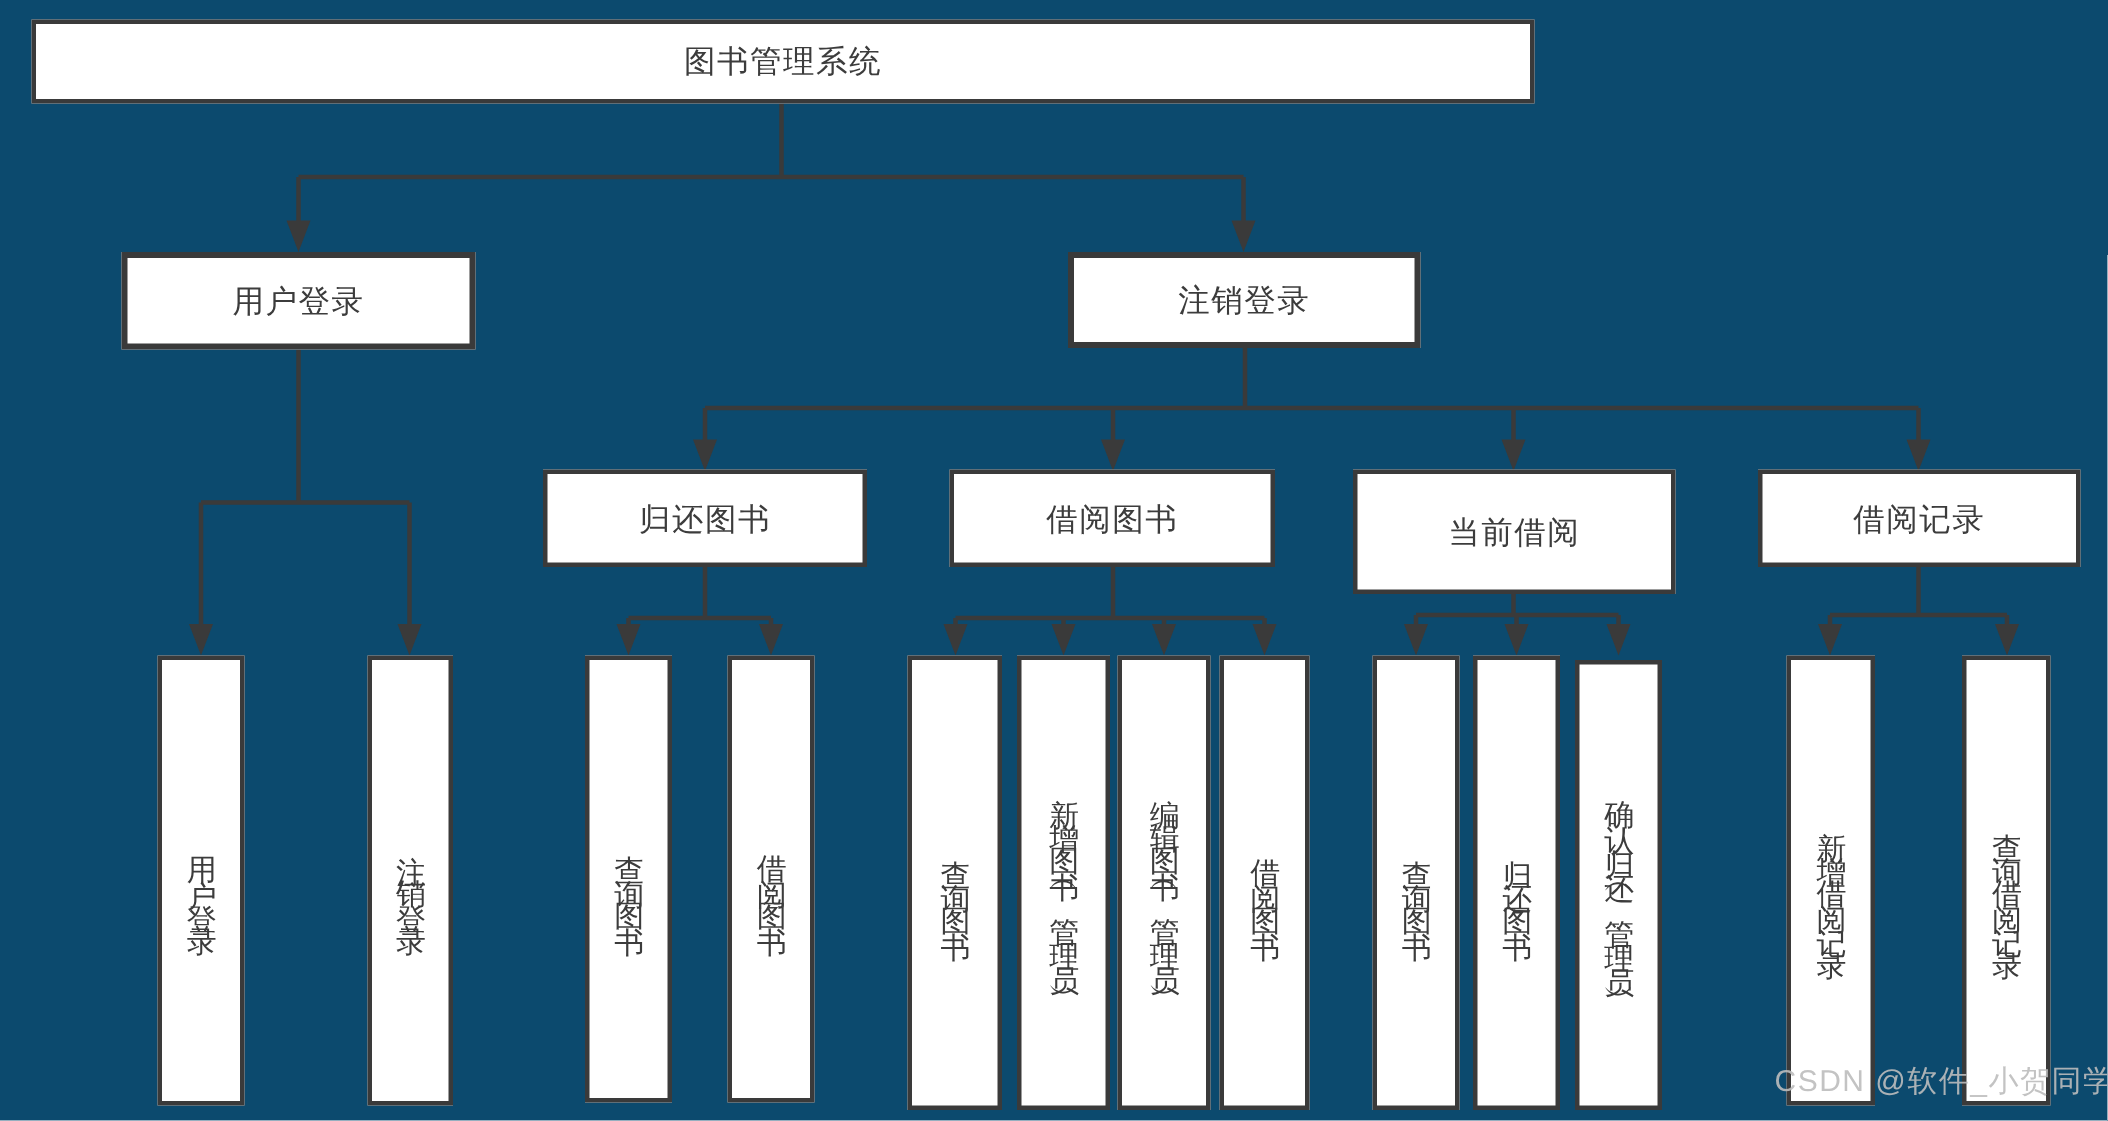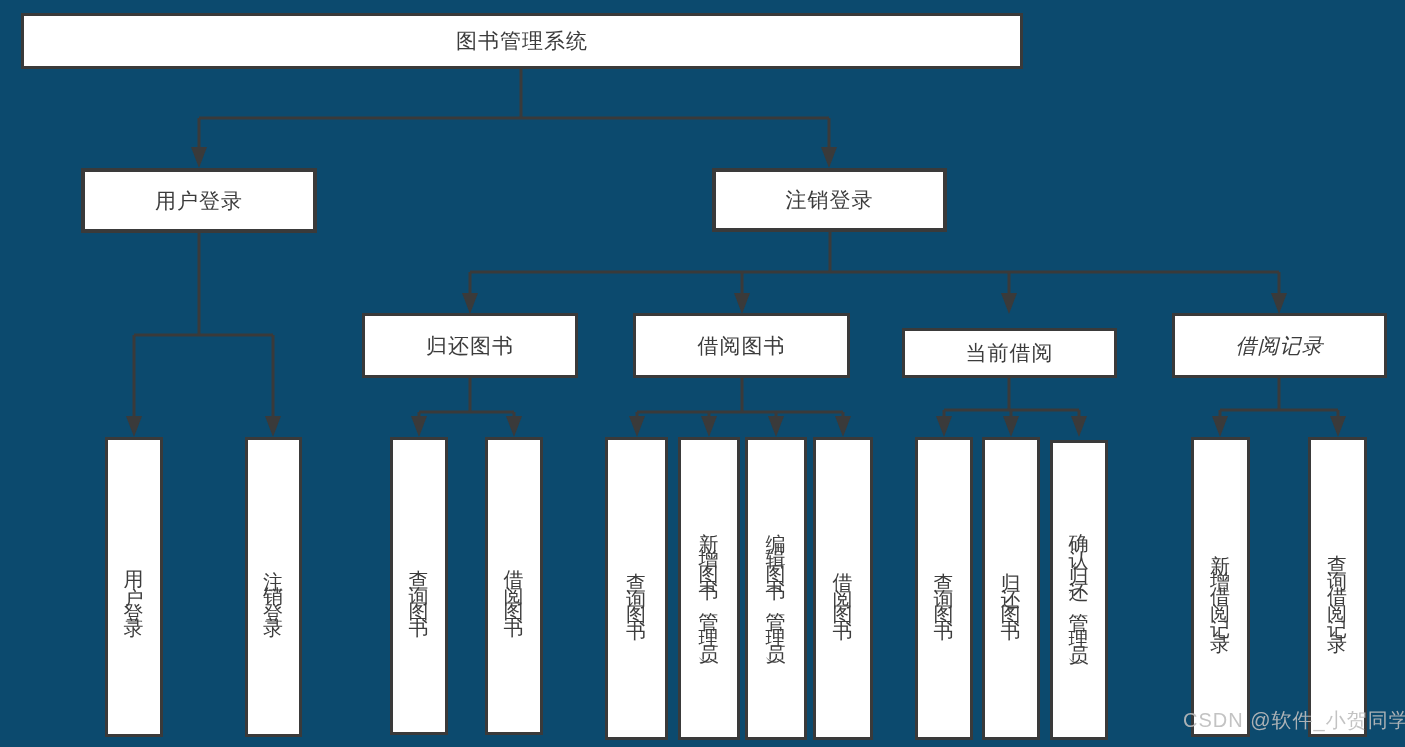--- a/index.html
+++ b/index.html
@@ -88,24 +88,24 @@
   <div class="box lvl2" style="left:712px;top:168px;width:235px;height:64px;">
     <span>注销登录</span>
   </div>
 
   <div class="box" style="left:362px;top:313px;width:216px;height:65px;">
     <span>归还图书</span>
   </div>
   <div class="box" style="left:633px;top:313px;width:217px;height:65px;">
     <span>借阅图书</span>
   </div>
-  <div class="box" style="left:902px;top:328px;width:215px;height:50px;">
+  <div class="box" style="left:902px;top:313px;width:215px;height:83px;">
     <span>当前借阅</span>
   </div>
-  <div class="box" style="left:1172px;top:313px;width:215px;height:65px;font-style:italic;">
+  <div class="box" style="left:1172px;top:313px;width:215px;height:65px;">
     <span>借阅记录</span>
   </div>
 
   <div class="vbox" style="left:105px;top:437px;width:58px;height:300px;">
     <span class="vtxt">用户登录</span>
   </div>
   <div class="vbox" style="left:245px;top:437px;width:57px;height:300px;">
     <span class="vtxt">注销登录</span>
   </div>
 

